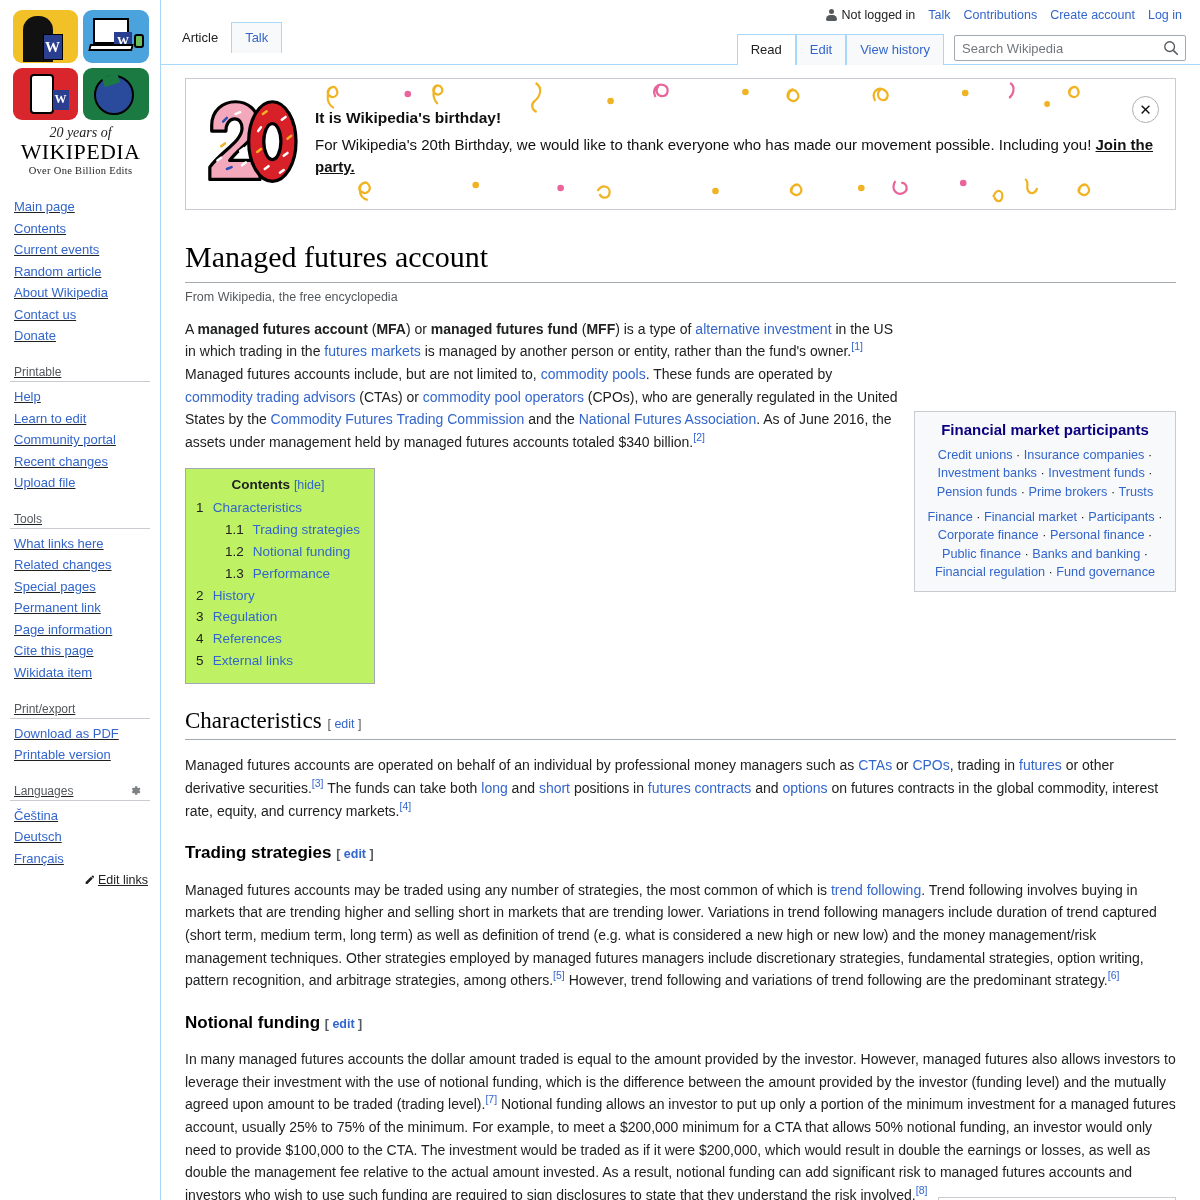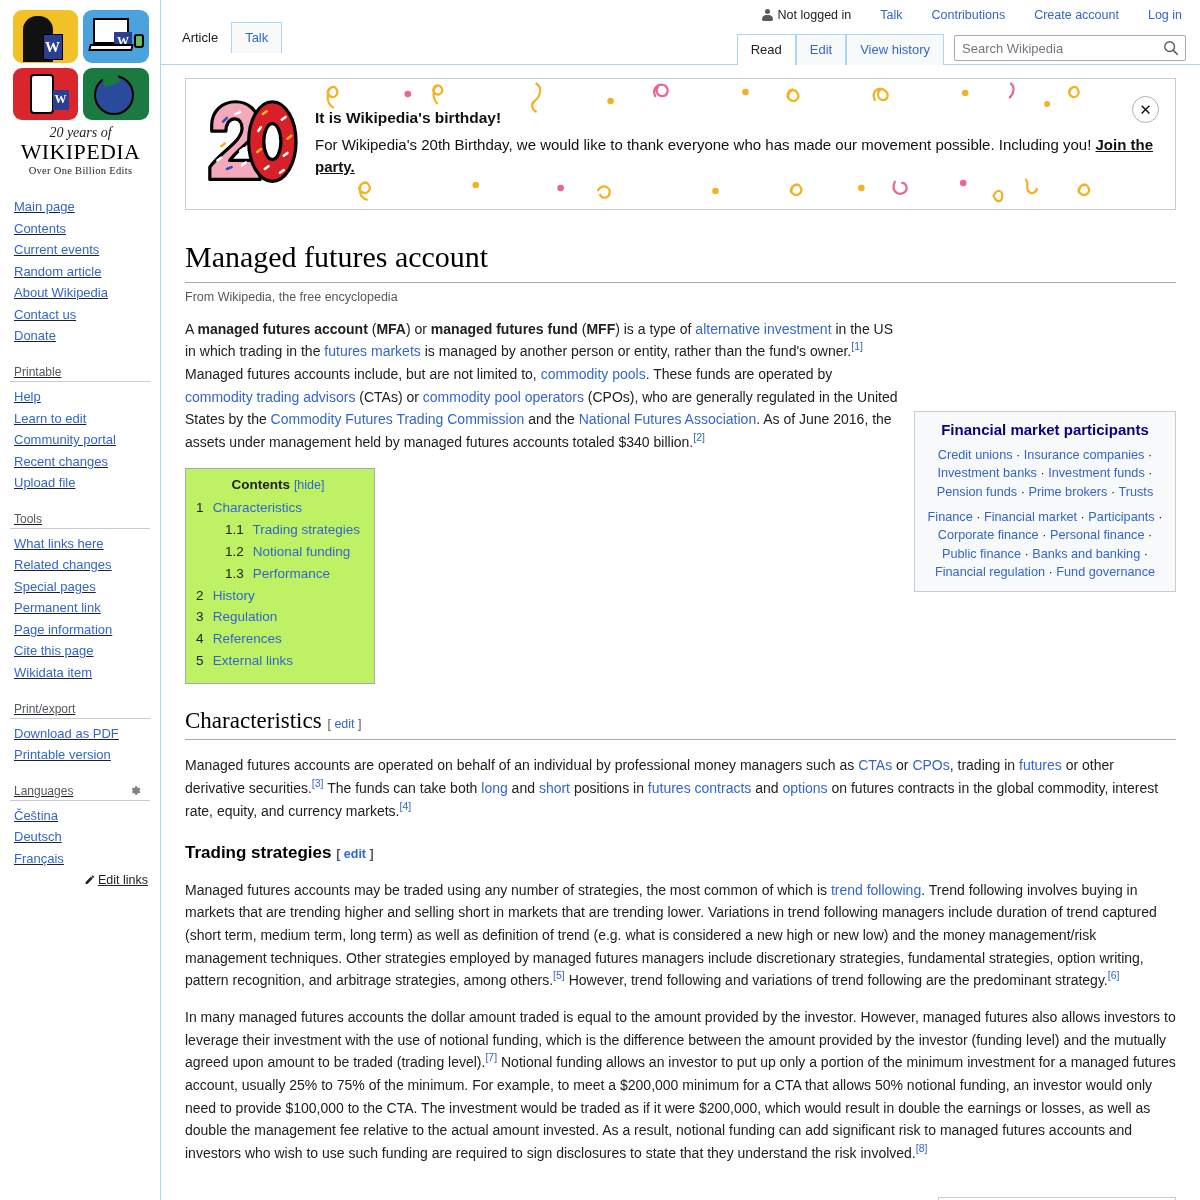--- a/index.html
+++ b/index.html
@@ -10,21 +10,21 @@
     font-family:"Liberation Sans", sans-serif;
     font-size:14px; color:#202122;
     position:relative;
   }
   a, .lnk { color:#3366cc; text-decoration:none; cursor:pointer; }
 
   
   #personal-bar {
     position:absolute; top:0; left:160px; right:0; height:30px;
     display:flex; align-items:center; justify-content:flex-end;
-    gap:29px; padding-right:18px; font-size:12.5px;
+    gap:13px; padding-right:18px; font-size:12.5px;
   }
   #personal-bar .pt-notlogged { color:#222; display:flex; align-items:center; gap:5px; }
   .user-glyph { width:11px; height:12px; display:inline-block; position:relative; }
   .user-glyph::before { content:""; position:absolute; left:3px; top:0; width:5px; height:5px;
     border-radius:50%; background:#54595d; }
   .user-glyph::after { content:""; position:absolute; left:0; top:6px; width:11px; height:6px;
     border-radius:5px 5px 2px 2px; background:#54595d; }
 
   
   #left-col {
@@ -438,20 +438,21 @@
 
     
     <h2 class="sec"><span>Characteristics</span> <span class="edit-sec"><span class="brk">[&nbsp;</span><span class="lnk">edit</span><span class="brk">&nbsp;]</span></span></h2>
     <p class="body-p"><span>Managed futures accounts are operated on behalf of an individual by professional money managers such as </span><span class="lnk">CTAs</span><span> or </span><span class="lnk">CPOs</span><span>, trading in </span><span class="lnk">futures</span><span> or other derivative securities.</span><sup class="ref"><span class="lnk">[3]</span></sup><span> The funds can take both </span><span class="lnk">long</span><span> and </span><span class="lnk">short</span><span> positions in </span><span class="lnk">futures contracts</span><span> and </span><span class="lnk">options</span><span> on futures contracts in the global commodity, interest rate, equity, and currency markets.</span><sup class="ref"><span class="lnk">[4]</span></sup></p>
 
     
     <h3 class="sec3"><span>Trading strategies</span> <span class="edit-sec"><span class="brk">[&nbsp;</span><span class="lnk">edit</span><span class="brk">&nbsp;]</span></span></h3>
     <p class="body-p"><span>Managed futures accounts may be traded using any number of strategies, the most common of which is </span><span class="lnk">trend following</span><span>. Trend following involves buying in markets that are trending higher and selling short in markets that are trending lower. Variations in trend following managers include duration of trend captured (short term, medium term, long term) as well as definition of trend (e.g. what is considered a new high or new low) and the money management/risk management techniques. Other strategies employed by managed futures managers include discretionary strategies, fundamental strategies, option writing, pattern recognition, and arbitrage strategies, among others.</span><sup class="ref"><span class="lnk">[5]</span></sup><span> However, trend following and variations of trend following are the predominant strategy.</span><sup class="ref"><span class="lnk">[6]</span></sup></p>
 
     
+    <h3 class="sec3"><span>Notional funding</span> <span class="edit-sec"><span class="brk">[&nbsp;</span><span class="lnk">edit</span><span class="brk">&nbsp;]</span></span></h3>
     <p class="body-p"><span>In many managed futures accounts the dollar amount traded is equal to the amount provided by the investor. However, managed futures also allows investors to leverage their investment with the use of notional funding, which is the difference between the amount provided by the investor (funding level) and the mutually agreed upon amount to be traded (trading level).</span><sup class="ref"><span class="lnk">[7]</span></sup><span> Notional funding allows an investor to put up only a portion of the minimum investment for a managed futures account, usually 25% to 75% of the minimum. For example, to meet a $200,000 minimum for a CTA that allows 50% notional funding, an investor would only need to provide $100,000 to the CTA. The investment would be traded as if it were $200,000, which would result in double the earnings or losses, as well as double the management fee relative to the actual amount invested. As a result, notional funding can add significant risk to managed futures accounts and investors who wish to use such funding are required to sign disclosures to state that they understand the risk involved.</span><sup class="ref"><span class="lnk">[8]</span></sup></p>
 
     
     
     
 
   </div>
 
   <div id="perf-thumb">
     

